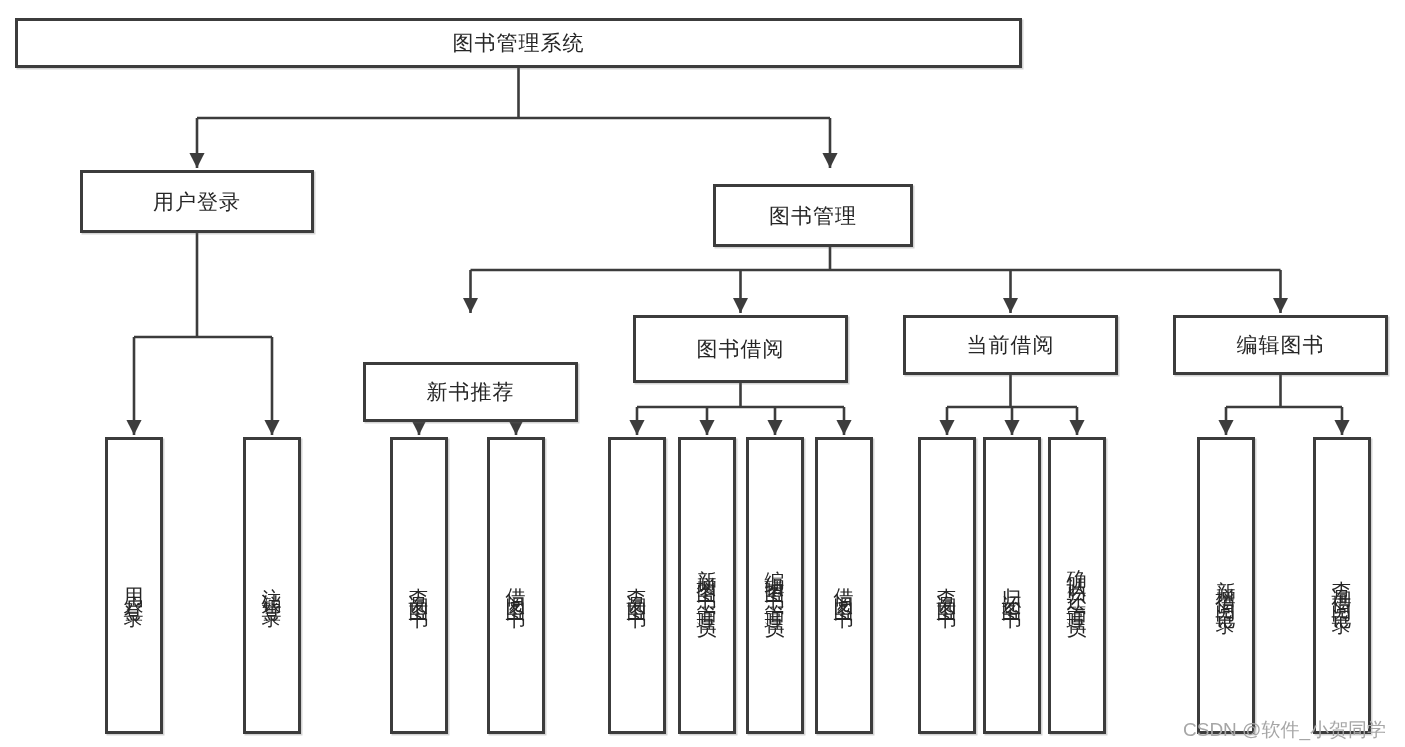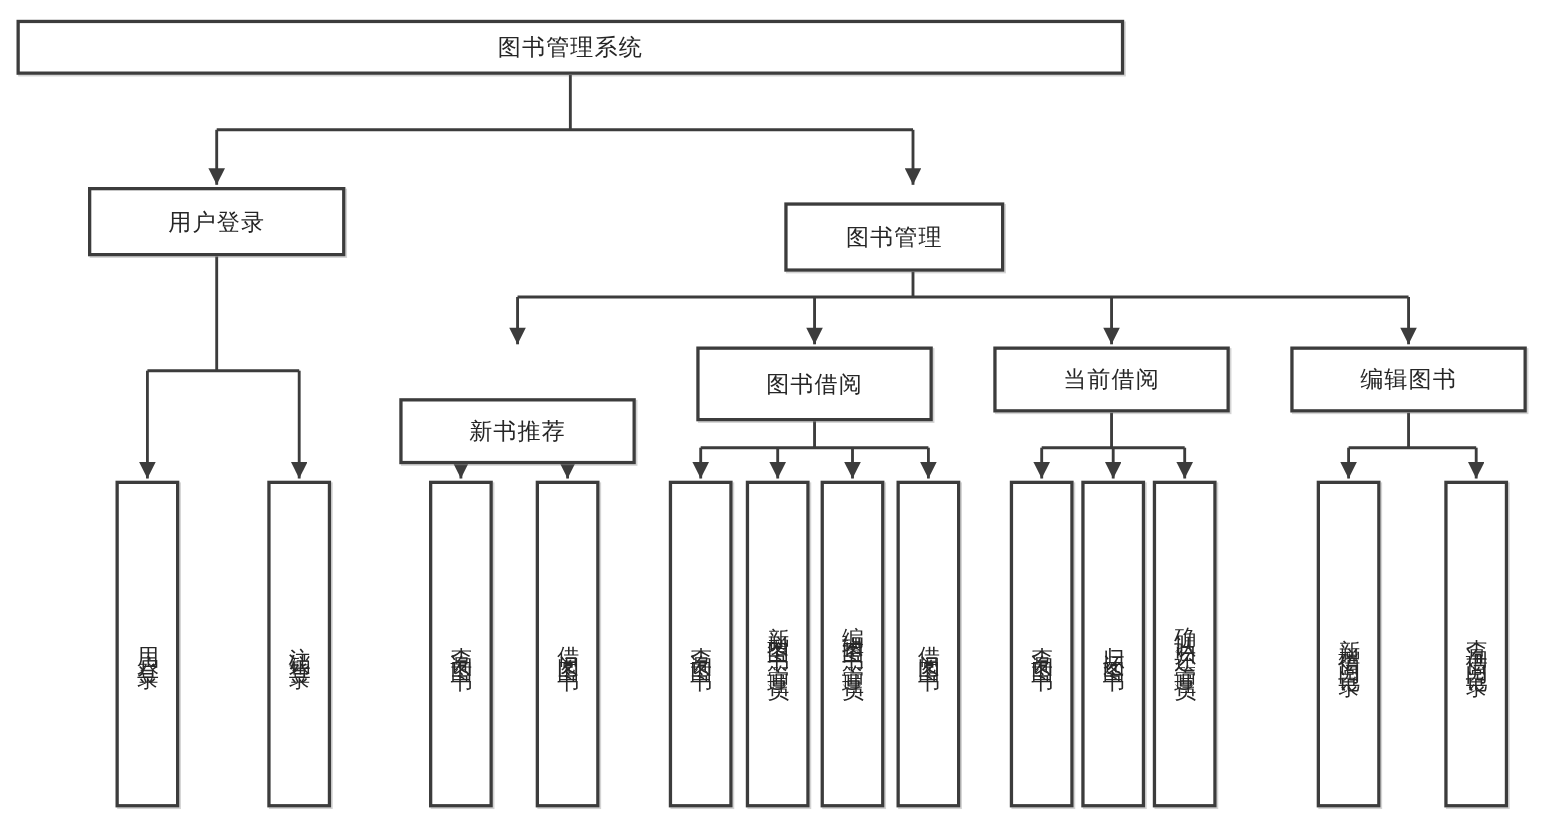--- a/index.html
+++ b/index.html
@@ -130,14 +130,15 @@
   <div class="node leaf" style="left:746px; top:437px; width:58px; height:297px;">编辑图书（管理员）</div>
   <div class="node leaf" style="left:815px; top:437px; width:58px; height:297px;">借阅图书</div>
 
   <div class="node leaf" style="left:918px; top:437px; width:58px; height:297px;">查询图书</div>
   <div class="node leaf" style="left:983px; top:437px; width:58px; height:297px;">归还图书</div>
   <div class="node leaf" style="left:1048px; top:437px; width:58px; height:297px;">确认归还（管理员）</div>
 
   <div class="node leaf" style="left:1197px; top:437px; width:58px; height:297px;">新增借阅记录</div>
   <div class="node leaf" style="left:1313px; top:437px; width:58px; height:297px;">查询借阅记录</div>
 
+  <div class="watermark">CSDN @软件_小贺同学</div>
 
 </div>
 
 </body></html>

